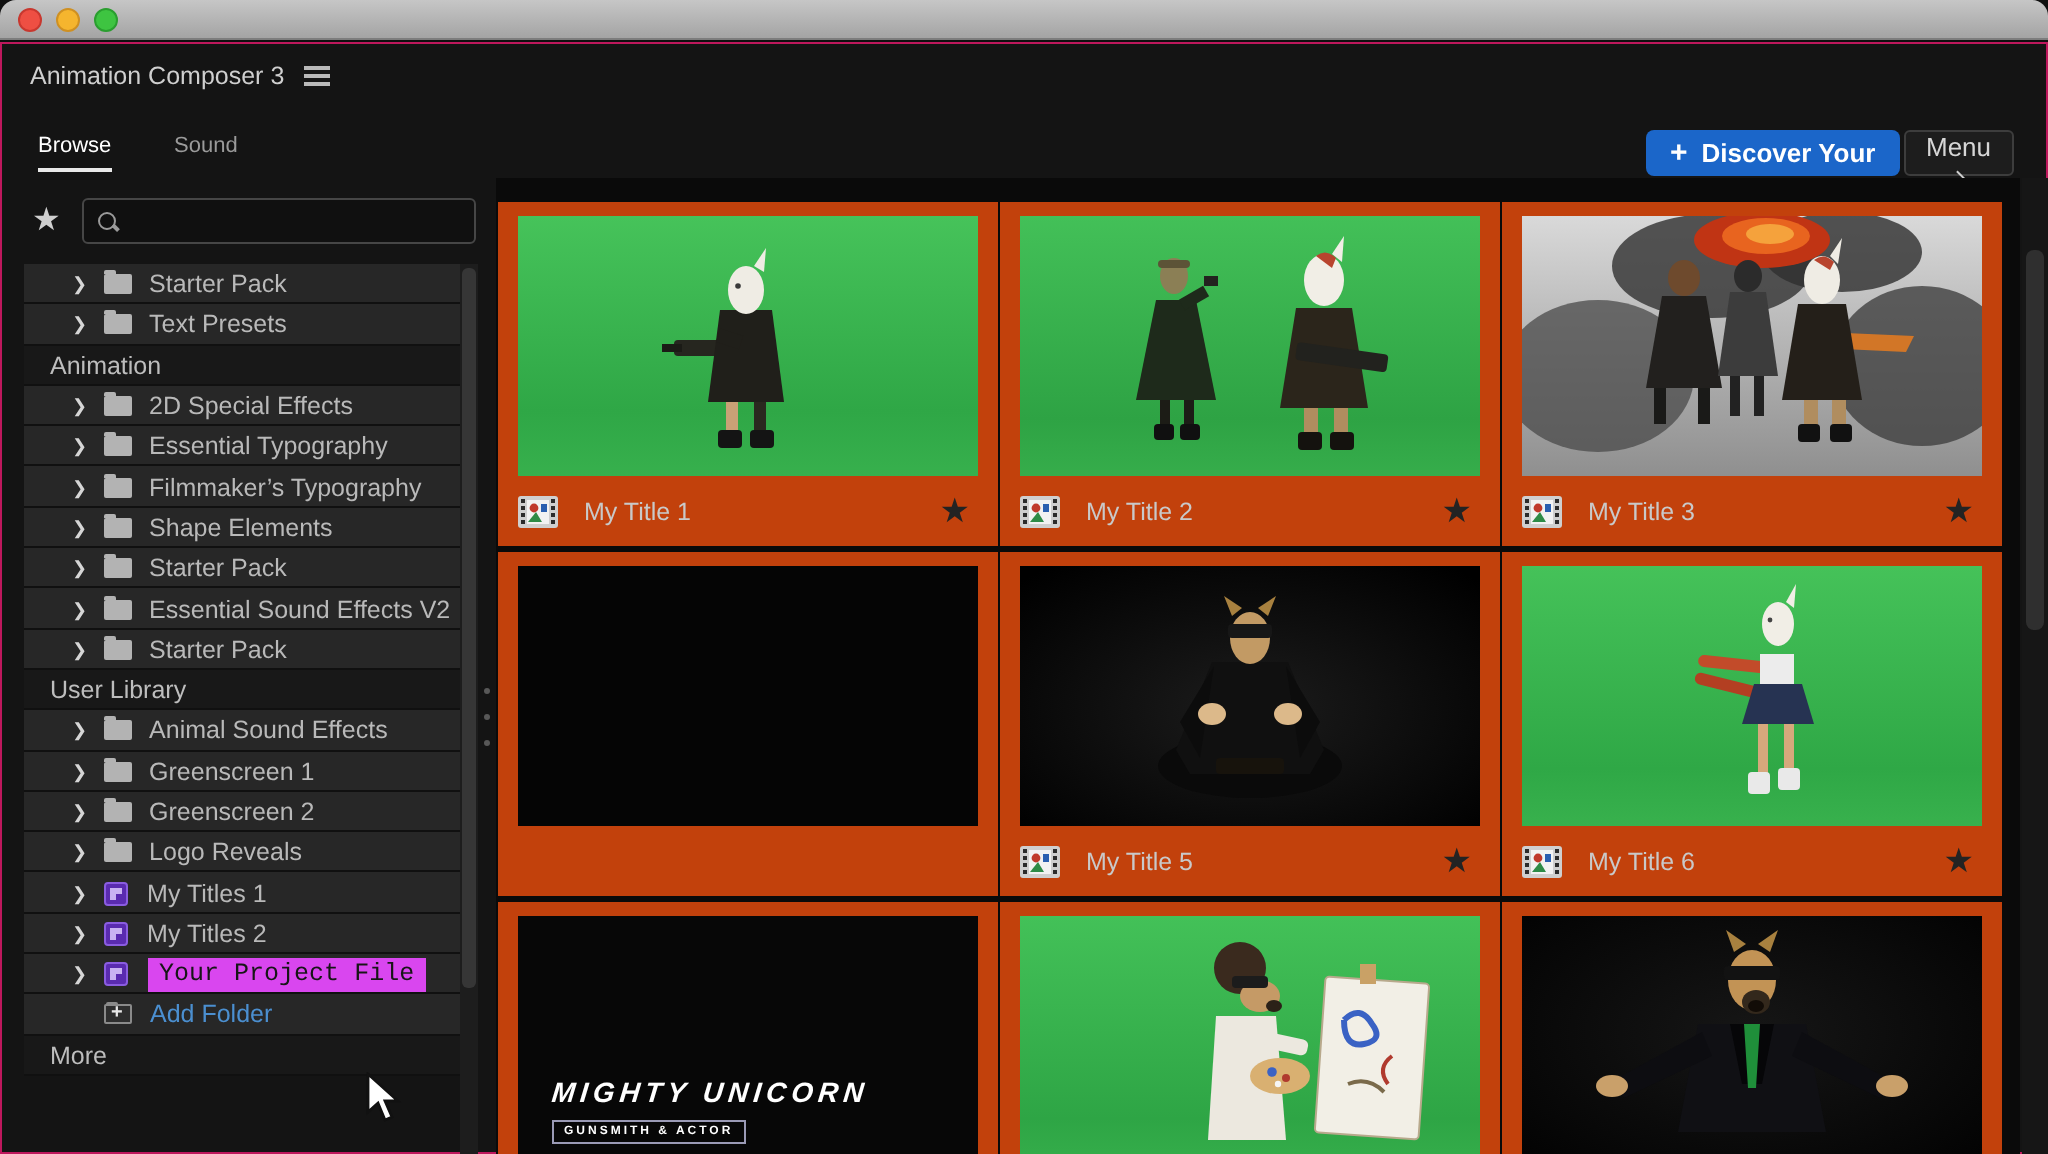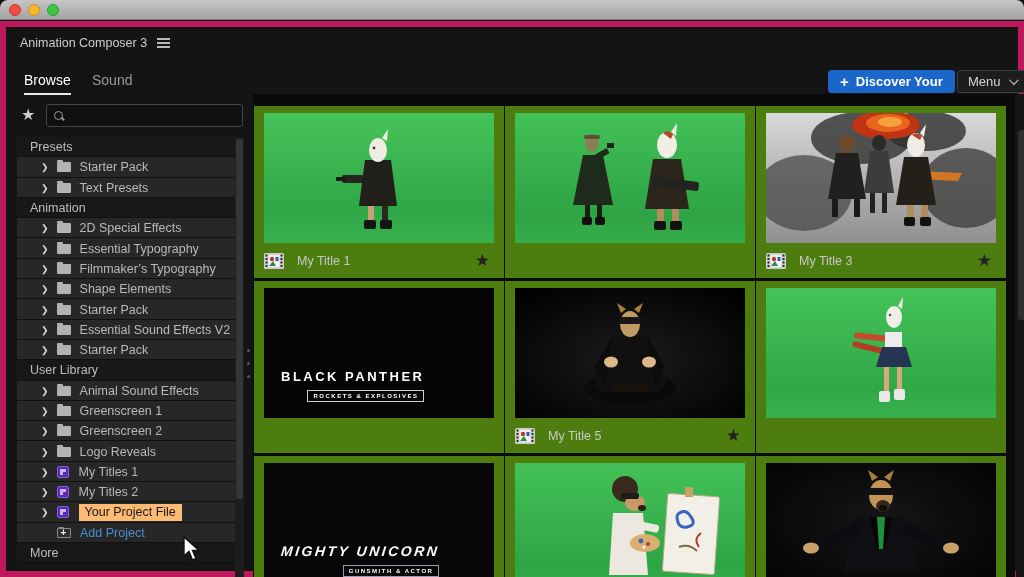--- a/index.html
+++ b/index.html
@@ -12,40 +12,40 @@
     background:linear-gradient(#c6c6c6,#a4a4a4); border-radius:8px 8px 0 0;
     border-bottom:1px solid #7d7d7d; }
   .lights { position:absolute; left:9px; top:4px; display:flex; gap:7px; }
   .light { width:12px; height:12px; border-radius:50%; }
   .light.red    { background:#ee4f43; border:1px solid #c8382f; }
   .light.yellow { background:#f5b52e; border:1px solid #cf9022; }
   .light.green  { background:#3ec441; border:1px solid #2a9e2f; }
 
   
   .app { position:absolute; left:0; top:21px; width:1024px; height:556px;
-    background:#141414; border:6px solid #be185d; }
+    background:#141414; border:1px solid #be185d; }
 
   .app-title-row { position:absolute; left:14px; top:9px; display:flex; align-items:center; gap:10px; }
   .app-title { font-size:12.5px; color:#cfcfcf; }
   .hamburger { display:inline-block; width:13px; }
   .hamburger i { display:block; height:2px; background:#b9b9b9; margin:2px 0; }
 
   
-  .tab { position:absolute; top:45px; font-size:14px; cursor:default; }
+  .tab { position:absolute; top:45px; font-size:11px; cursor:default; }
   .tab-browse { left:18px; color:#ffffff; }
   .tab-browse::after { content:""; position:absolute; left:0; right:0; bottom:-7px; height:2px; background:#e9e9e9; }
   .tab-edit { left:86px; color:#9a9a9a; }
 
   .btn-discover { position:absolute; left:822px; top:43px; height:23px; padding:0 12px;
     background:#1b66c9; border-radius:4px; color:#fff; font-size:13px; font-weight:bold;
     display:flex; align-items:center; gap:7px; }
   .btn-discover .plus { font-size:15px; font-weight:bold; }
   .btn-menu { position:absolute; left:951px; top:43px; height:23px; padding:0 10px;
     background:#1d1d1d; border:1px solid #3d3d3d; border-radius:3px; color:#d6d6d6;
-    font-size:13px; display:flex; align-items:center; gap:8px; }
+    font-size:13px; display:flex; align-items:center; gap:8px;flex-direction:column; }
   .caret { width:7px; height:7px; border-right:1.5px solid #cfcfcf; border-bottom:1.5px solid #cfcfcf;
     transform:rotate(45deg) translateY(-2px); }
 
   
   .fav-star { position:absolute; left:15px; top:78px; color:#cfcfcf; font-size:16px; }
   .search-box { position:absolute; left:40px; top:77px; width:197px; height:23px;
     background:#101010; border:1px solid #464646; border-radius:3px;
     display:flex; align-items:center; padding:0 6px; }
   .mag { position:relative; width:12px; height:12px; }
   .mag::before { content:""; position:absolute; left:1px; top:1px; width:7px; height:7px;
@@ -65,33 +65,33 @@
   .fold-icon { position:relative; width:14px; height:10px; background:#b3b3b3; border-radius:1px; margin-right:9px; }
   .fold-icon::before { content:""; position:absolute; left:0; top:-2px; width:6px; height:2px; background:#b3b3b3; border-radius:1px 1px 0 0; }
   .fold-icon.dark { background:#2e2e2e; border:1px solid #8a8a8a; }
   .fold-icon.dark::before { background:#8a8a8a; }
   .fold-icon.dark .plus { position:absolute; left:2.5px; top:-2px; color:#e8e8e8; font-size:10px; font-weight:bold; }
   .proj-icon { position:relative; width:12px; height:12px; background:#5a2bb0; border:1px solid #8a5ce0;
     border-radius:2px; margin-right:10px; }
   .proj-icon::before { content:""; position:absolute; left:2px; top:2px; right:2px; height:3px; background:#c9b3f2; }
   .proj-icon::after { content:""; position:absolute; left:2px; bottom:2px; width:3px; height:3px; background:#c9b3f2; }
   .slabel { white-space:nowrap; }
-  .srow.selected .slabel { background:#fdba74; color:#161616; padding:1.5px 6px; }
+  .srow.selected .slabel { background:#d946ef; color:#161616; padding:1.5px 6px;font-family:Liberation Mono, monospace; }
   .srow.t-add .slabel { color:#4b8fd0; }
 
   .sb-scroll { position:absolute; left:229px; top:110px; width:9px; height:446px; background:#1d1d1d; }
   .sb-thumb { position:absolute; left:1px; top:2px; width:7px; height:360px; background:#363636; border-radius:3px; }
   .grip { position:absolute; left:241px; top:322px; }
   .grip b { display:block; width:3px; height:3px; border-radius:50%; background:#585858; margin:0 0 10px 0; }
 
   
   .main { position:absolute; left:247px; top:67px; width:762px; height:489px;
     background:#0a0a0a; overflow:hidden; }
   .grid { display:grid; grid-template-columns:repeat(3,250px); gap:3px 1px; padding:12px 0 0 1px; }
-  .card { width:250px; height:172px; background:#4d7c0f; padding:7px 10px 0; position:relative;text-align:right; }
+  .card { width:250px; height:172px; background:#c2410c; padding:7px 10px 0; position:relative; }
   .thumb { position:relative; width:230px; height:130px; background:#000; overflow:hidden; }
   .thumb svg { position:absolute; inset:0; width:100%; height:100%; }
   .label-bar { height:35px; display:flex; align-items:center; }
   .clip-icon { flex:0 0 auto; margin-right:13px; }
   .card-title { font-size:12.5px; color:#c9c9c9; }
   .fav { margin-left:auto; margin-right:4px; color:#232323; font-size:17px; }
 
   .overlay { display:none; position:absolute; left:17px; bottom:16px; }
   .has-overlay .overlay { display:block; }
   .overlay-heading { display:block; color:#fff; font-weight:bold; font-size:13px; letter-spacing:2.5px; }
@@ -143,24 +143,20 @@
       <span class="caret"></span>
     </div>
 
     <span class="fav-star">★</span>
     <div class="search-box">
       <span class="mag"></span>
       <input class="search-input" type="text" value="" style="">
     </div>
 
     <div class="sidebar-list">
-  <div class="srow t-header">
-
-    <span class="slabel">Presets</span>
-  </div>
 
   <div class="srow t-folder">
     <span class="chev">❯</span>
     <span class="fold-icon"></span>
     <span class="slabel">Starter Pack</span>
   </div>
 
   <div class="srow t-folder">
     <span class="chev">❯</span>
     <span class="fold-icon"></span>
@@ -260,21 +256,21 @@
     <span class="chev">❯</span>
     <span class="proj-icon"></span>
     <span class="slabel">Your Project File</span>
   </div>
 
   <div class="srow t-add">
 
     <span class="fold-icon dark">
             <span class="plus">+</span>
           </span>
-    <span class="slabel">Add Project</span>
+    <span class="slabel">Add Folder</span>
   </div>
 
   <div class="srow t-header">
 
     <span class="slabel">More</span>
   </div>
 </div>
     <div class="sb-scroll">
       <div class="sb-thumb"></div>
     </div>
@@ -356,20 +352,39 @@
     <rect x="138" y="66" width="46" height="9" rx="2" fill="#22221e" transform="rotate(8 160 70)"></rect>
     <ellipse cx="152" cy="32" rx="10" ry="13" fill="#f1eee6"></ellipse>
     <path d="M156 19 L162 10 L161 23 Z" fill="#f1eee6"></path>
     <path d="M148 20 Q153 16 158 21 L156 26 Z" fill="#b8442e"></path>
     <rect x="142" y="96" width="7" height="14" fill="#b08d5f"></rect>
     <rect x="157" y="96" width="7" height="14" fill="#b08d5f"></rect>
     <rect x="139" y="108" width="12" height="9" rx="2" fill="#14120e"></rect>
     <rect x="155" y="108" width="12" height="9" rx="2" fill="#14120e"></rect>
   </svg>
 
+    </div>
+    <div class="label-bar">
+      <svg class="clip-icon" width="20" height="16" viewBox="0 0 20 16">
+        <rect width="20" height="16" rx="1.5" fill="#cfcfcf"></rect>
+        <rect x="1.5" y="1.5" width="2" height="2" fill="#2b2b2b"></rect>
+                <rect x="1.5" y="5" width="2" height="2" fill="#2b2b2b"></rect>
+        <rect x="1.5" y="8.5" width="2" height="2" fill="#2b2b2b"></rect>
+                <rect x="1.5" y="12" width="2" height="2" fill="#2b2b2b"></rect>
+        <rect x="16.5" y="1.5" width="2" height="2" fill="#2b2b2b"></rect>
+                <rect x="16.5" y="5" width="2" height="2" fill="#2b2b2b"></rect>
+        <rect x="16.5" y="8.5" width="2" height="2" fill="#2b2b2b"></rect>
+                <rect x="16.5" y="12" width="2" height="2" fill="#2b2b2b"></rect>
+        <rect x="4.5" y="2" width="11" height="12" fill="#f2f2f2"></rect>
+        <circle cx="8" cy="6" r="2.2" fill="#c0392b"></circle>
+        <path d="M5 13 L9 8 L12 13 Z" fill="#2e8b46"></path>
+        <rect x="11.5" y="4" width="3" height="4" fill="#2a5fb0"></rect>
+      </svg>
+      <span class="card-title">My Title 2</span>
+      <span class="fav">★</span>
     </div>
   </div>
 
   <div class="card">
     <div class="thumb scene-explosion-trio">
   <svg viewBox="0 0 230 130" preserveAspectRatio="none">
     <defs>
                   <linearGradient id="ex1" x1="0" y1="0" x2="0" y2="1">
       <stop offset="0" stop-color="#d9d9d9"></stop>
                     <stop offset="1" stop-color="#8f8f8f"></stop>
@@ -423,24 +438,20 @@
       <span class="fav">★</span>
     </div>
   </div>
 
   <div class="card has-overlay">
     <div class="thumb scene-title-card">
   <svg viewBox="0 0 230 130" preserveAspectRatio="none">
     <rect width="230" height="130" fill="#050505"></rect>
   </svg>
 
-      <div class="overlay">
-        <span class="overlay-heading">BLACK PANTHER</span>
-        <span class="overlay-subheading">ROCKETS &amp; EXPLOSIVES</span>
-      </div>
     </div>
   </div>
 
   <div class="card">
     <div class="thumb scene-dark-sitter">
   <svg viewBox="0 0 230 130" preserveAspectRatio="none">
     <defs>
                   <radialGradient id="ds1" cx="0.5" cy="0.55" r="0.7">
       <stop offset="0" stop-color="#1c1c1c"></stop>
                     <stop offset="1" stop-color="#000"></stop>
@@ -499,20 +510,39 @@
     <path d="M116 59 L140 59 L146 79 L110 79 Z" fill="#263352"></path>
     <ellipse cx="128" cy="29" rx="8" ry="11" fill="#f1eee6"></ellipse>
     <path d="M132 18 L137 9 L136 21 Z" fill="#f1eee6"></path>
     <circle cx="124" cy="27" r="1.2" fill="#444"></circle>
     <rect x="118" y="79" width="5" height="26" fill="#d6a87c"></rect>
     <rect x="131" y="79" width="5" height="24" fill="#d6a87c"></rect>
     <rect x="113" y="103" width="11" height="11" rx="2" fill="#e9e9e9"></rect>
     <rect x="128" y="101" width="11" height="11" rx="2" fill="#e9e9e9"></rect>
   </svg>
 
+    </div>
+    <div class="label-bar">
+      <svg class="clip-icon" width="20" height="16" viewBox="0 0 20 16">
+        <rect width="20" height="16" rx="1.5" fill="#cfcfcf"></rect>
+        <rect x="1.5" y="1.5" width="2" height="2" fill="#2b2b2b"></rect>
+                <rect x="1.5" y="5" width="2" height="2" fill="#2b2b2b"></rect>
+        <rect x="1.5" y="8.5" width="2" height="2" fill="#2b2b2b"></rect>
+                <rect x="1.5" y="12" width="2" height="2" fill="#2b2b2b"></rect>
+        <rect x="16.5" y="1.5" width="2" height="2" fill="#2b2b2b"></rect>
+                <rect x="16.5" y="5" width="2" height="2" fill="#2b2b2b"></rect>
+        <rect x="16.5" y="8.5" width="2" height="2" fill="#2b2b2b"></rect>
+                <rect x="16.5" y="12" width="2" height="2" fill="#2b2b2b"></rect>
+        <rect x="4.5" y="2" width="11" height="12" fill="#f2f2f2"></rect>
+        <circle cx="8" cy="6" r="2.2" fill="#c0392b"></circle>
+        <path d="M5 13 L9 8 L12 13 Z" fill="#2e8b46"></path>
+        <rect x="11.5" y="4" width="3" height="4" fill="#2a5fb0"></rect>
+      </svg>
+      <span class="card-title">My Title 6</span>
+      <span class="fav">★</span>
     </div>
   </div>
 
   <div class="card has-overlay no-title">
     <div class="thumb scene-title-card-italic">
   <svg viewBox="0 0 230 130" preserveAspectRatio="none">
     <rect width="230" height="130" fill="#070707"></rect>
   </svg>
 
       <div class="overlay">

